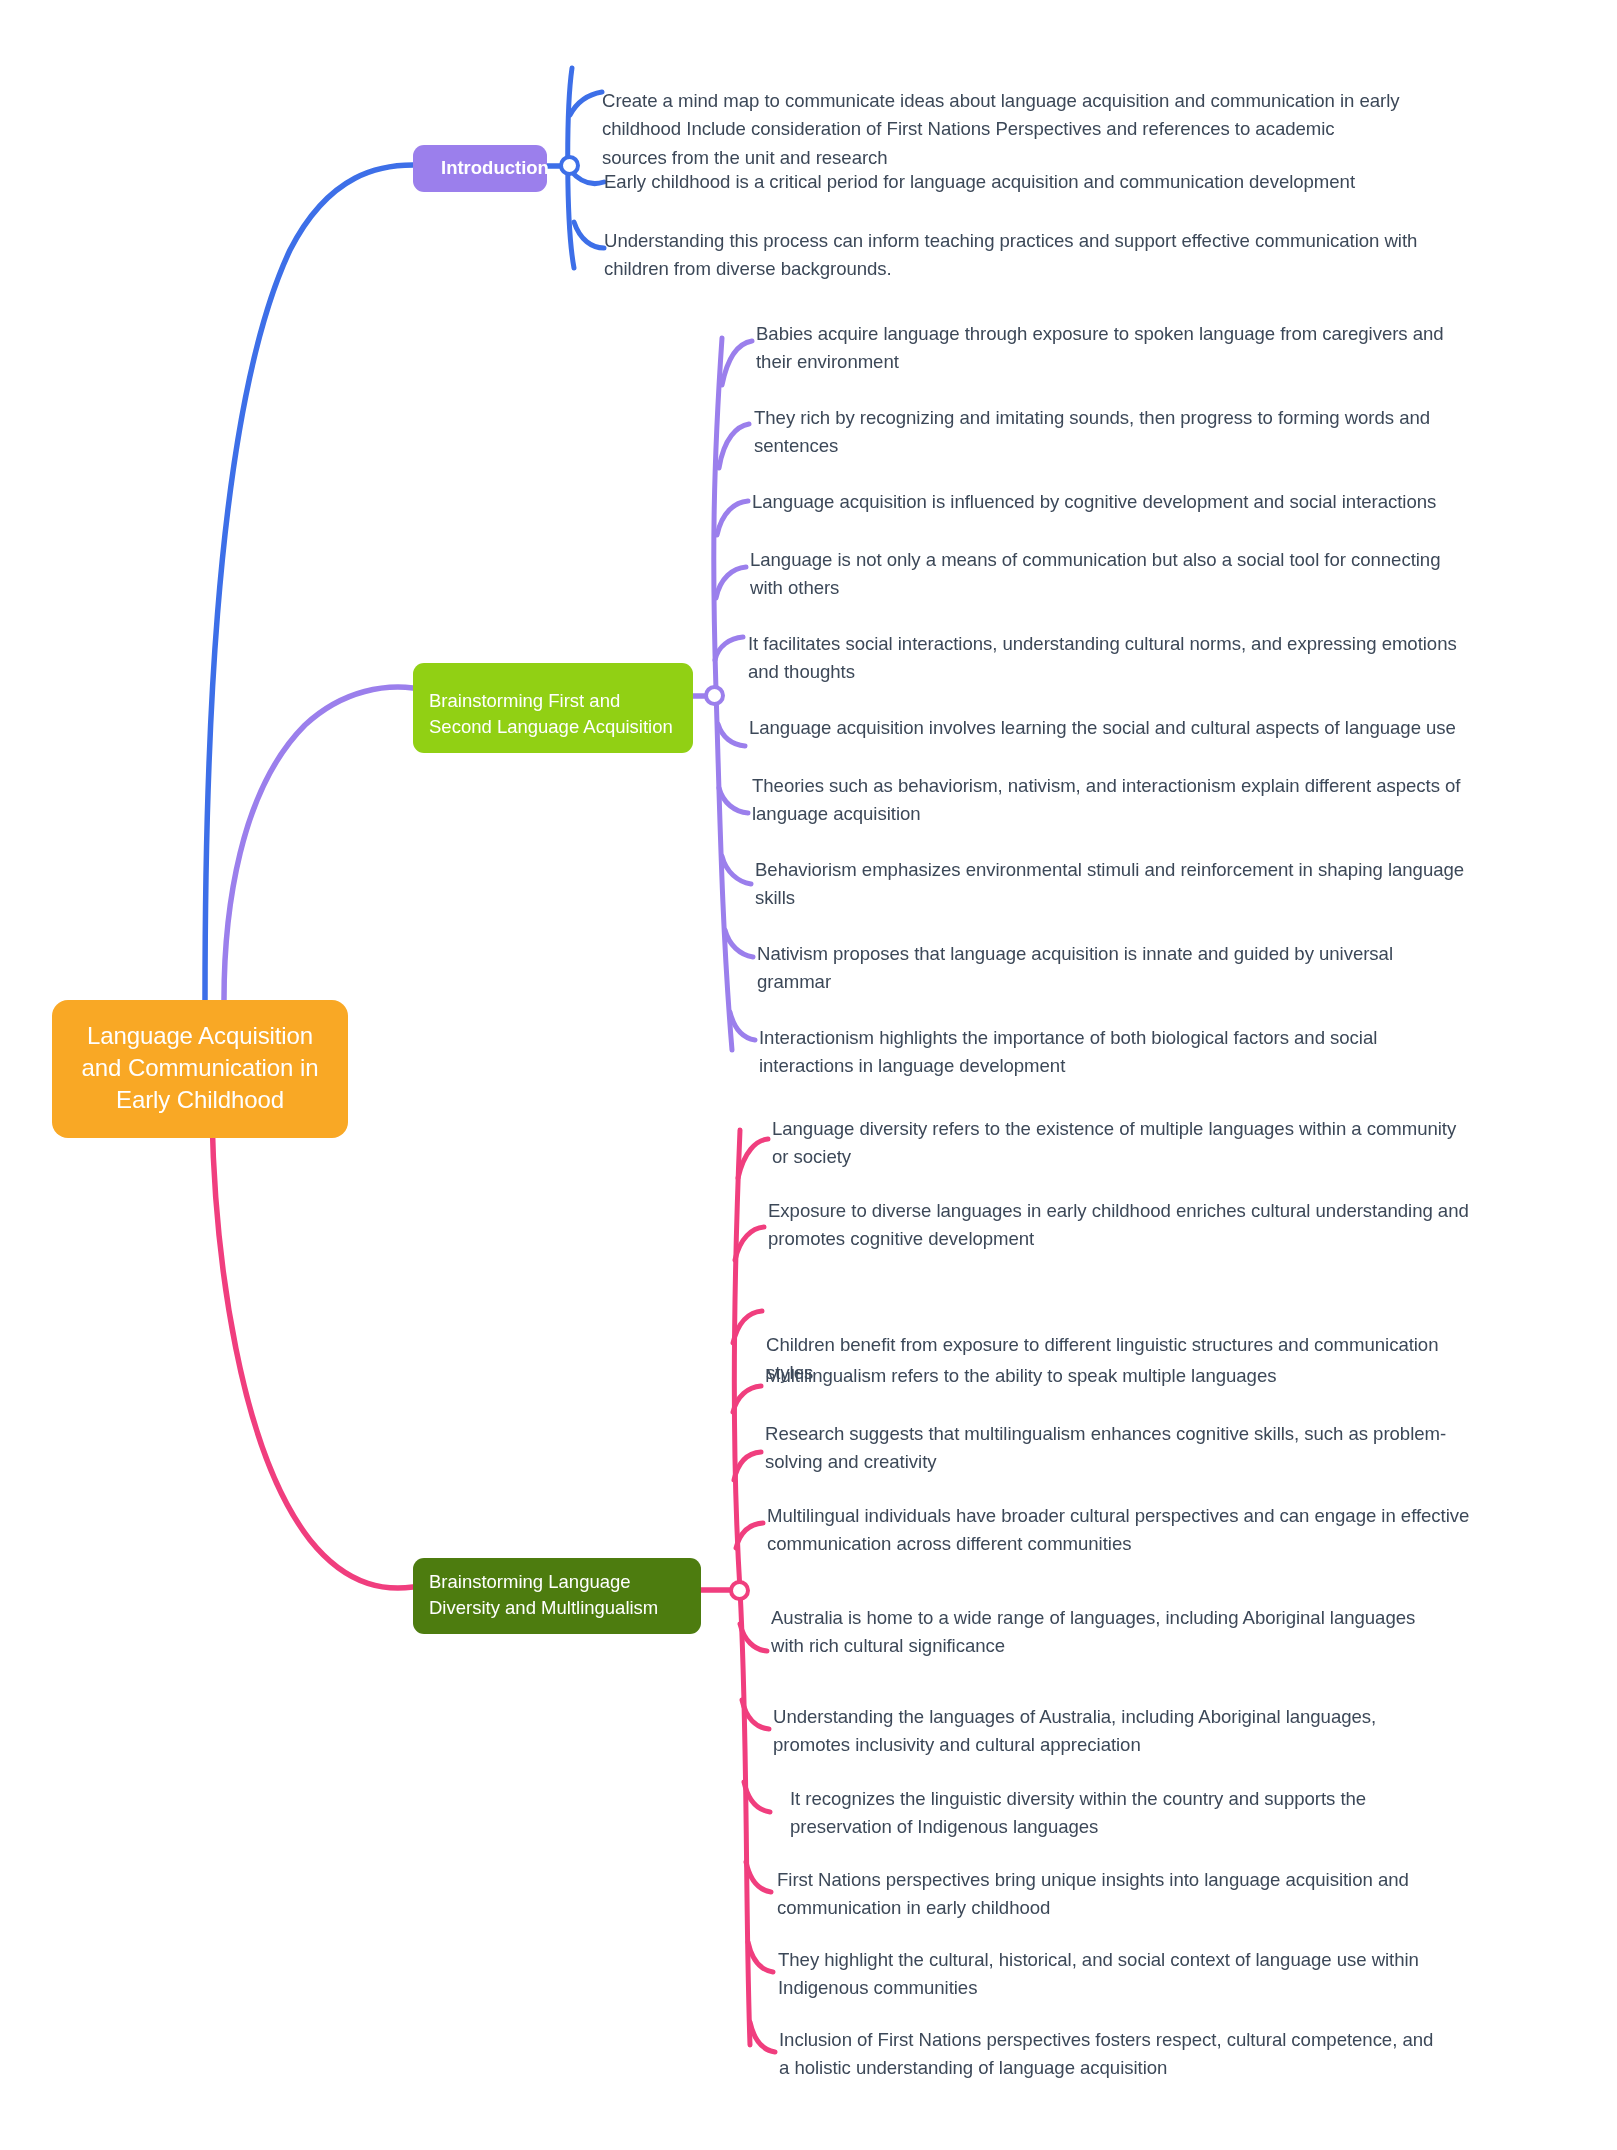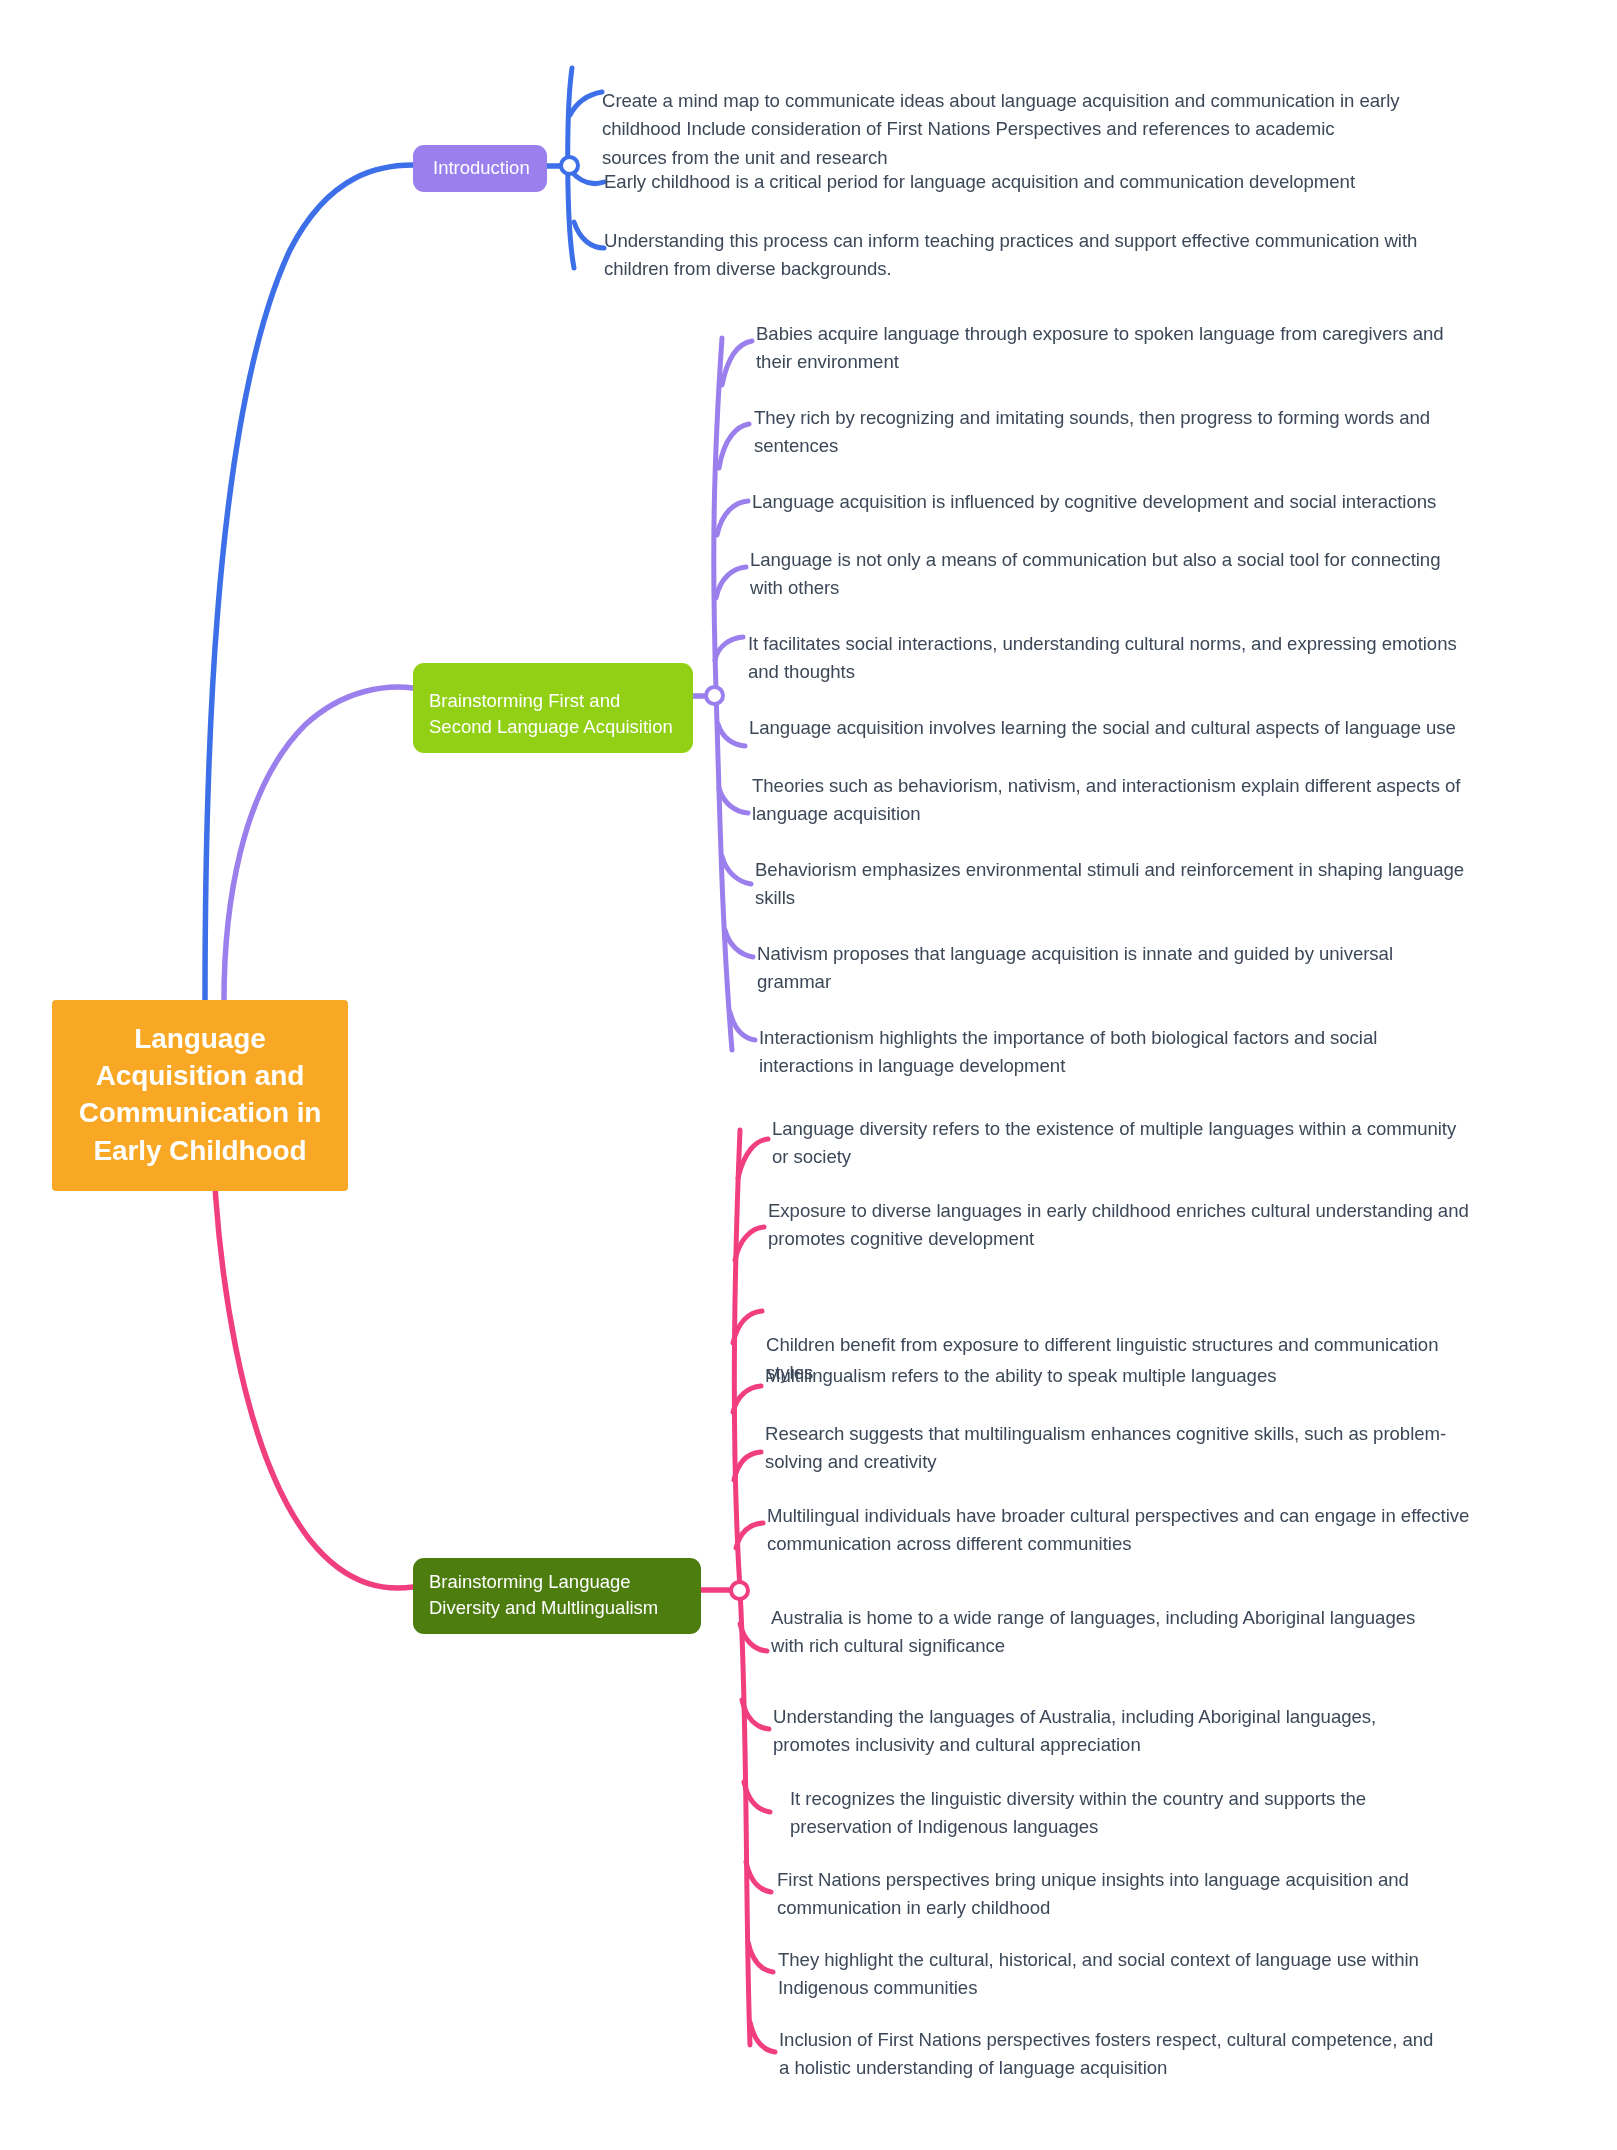--- a/index.html
+++ b/index.html
@@ -31,46 +31,47 @@
 
   
   .root-node {
     position: absolute;
     left: 52px;
     top: 1000px;
     width: 296px;
     box-sizing: border-box;
     padding: 20px 18px 22px 18px;
     background: #F9A825;
-    border-radius: 4px;
+    border-radius: 16px;
     text-align: center;
     color: #ffffff;
-    font-size: 28px;
-    font-weight: bold;
+    font-size: 24px;
+    font-weight: normal;
     line-height: 1.33;
     letter-spacing: -0.1px;
     z-index: 6;
   }
 
   
   .branch-node {
     position: absolute;
     box-sizing: border-box;
     border-radius: 11px;
     color: #ffffff;
     font-size: 18.5px;
     line-height: 1.42;
     z-index: 6;
   }
   .branch-node.purple {
     background: #9B7FEC;
     left: 413px;
     top: 145px;
     width: 134px;
-    padding: 10px 14px 11px 20px;
+    padding: 10px 14px 11px 28px;
+    font-weight: bold;
   }
   .branch-node.green-a {
     background: #91D014;
     left: 413px;
     top: 663px;
     width: 280px;
     padding: 25px 14px 12px 16px;
   }
   .branch-node.green-b {
     background: #4d7c0f;

